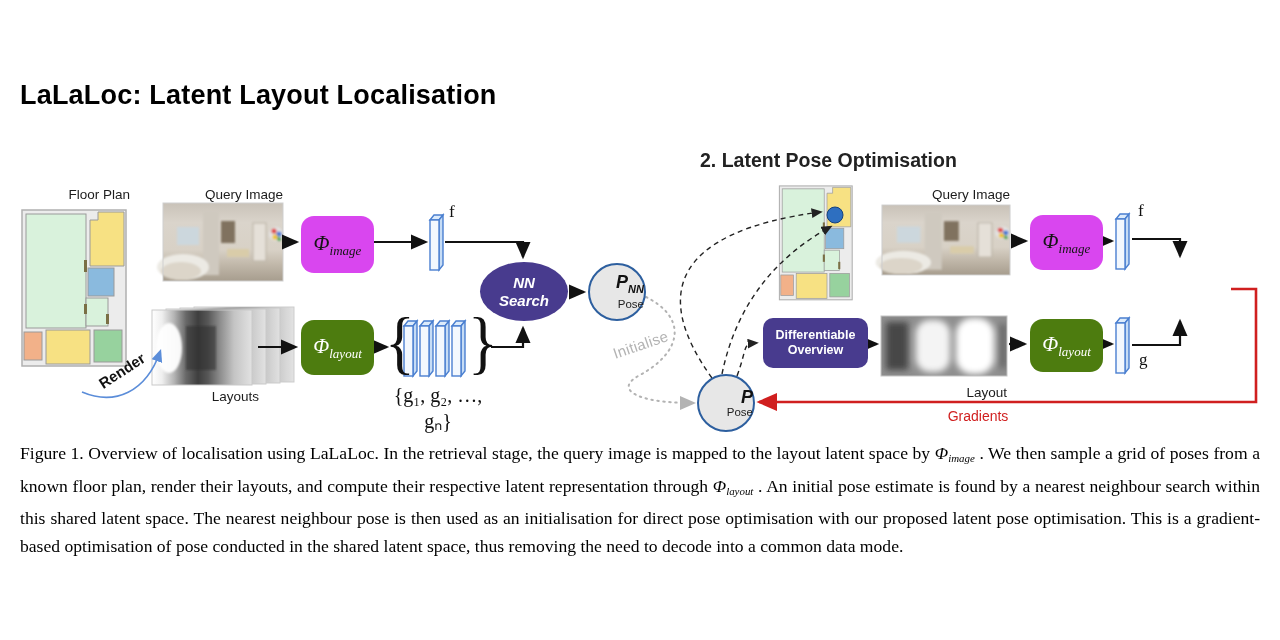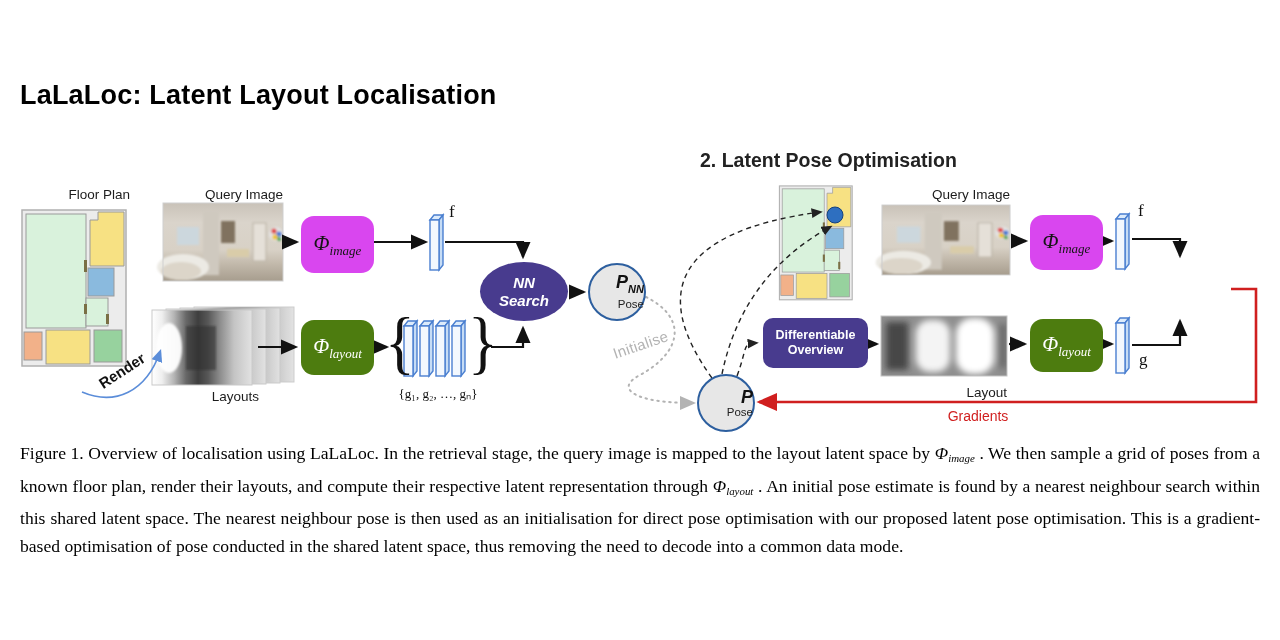--- a/index.html
+++ b/index.html
@@ -21,21 +21,21 @@
   .nntext { font-style:italic; font-weight:600; font-size:15px; line-height:18px; text-align:center; }
   .circle { background:#e7e7e7; border:2.5px solid #2d5f9f; border-radius:50%;
     display:flex; flex-direction:column; align-items:flex-end; justify-content:center; }
   .circ-main { font-size:18px; font-style:italic; font-weight:600; color:#111; line-height:18px; }
   .circ-main sub { font-size:11px; }
   .circ-sub { font-size:11.5px; color:#222; line-height:13px; }
   .losstext { font-family:"Liberation Serif", serif; font-style:italic; font-size:17px; color:#fff; }
   .losstext sub { font-size:11px; font-style:normal; }
   .brace { font-family:"Liberation Serif", serif; font-size:62px; font-weight:400;
     color:#111; line-height:68px; transform:scaleY(1.12); }
-  .gset { font-family:"Liberation Serif", serif; font-size:13px; color:#111; text-align:center; }
+  .gset { font-family:"Liberation Serif", serif; font-size:20px; color:#111; text-align:center; }
   .flabel { font-family:"Liberation Serif", serif; font-size:17px; color:#111; }
   .rotlbl { font-size:15px; font-weight:600; color:#111; transform:rotate(-33deg); }
   .initlbl { font-size:15px; color:#b3b3b3; font-weight:500; transform:rotate(-19deg); letter-spacing:0.3px; }
   .gradlbl { font-size:14px; font-weight:400; color:#d01f1f; text-align:center; }
   .diffbox { border-radius:10px; background:#483b8e; color:#fff; display:flex; flex-direction:column;
     align-items:center; justify-content:center; font-size:12.5px; font-weight:600; line-height:15px; }
   .caption { font-family:"Liberation Serif", serif; font-size:17.6px; color:#000;
     line-height:27.4px; text-align:justify; }
   .caption i { font-family:"Liberation Serif", serif; }
   .caption sub { font-size:0.62em; vertical-align:-0.3em; }

